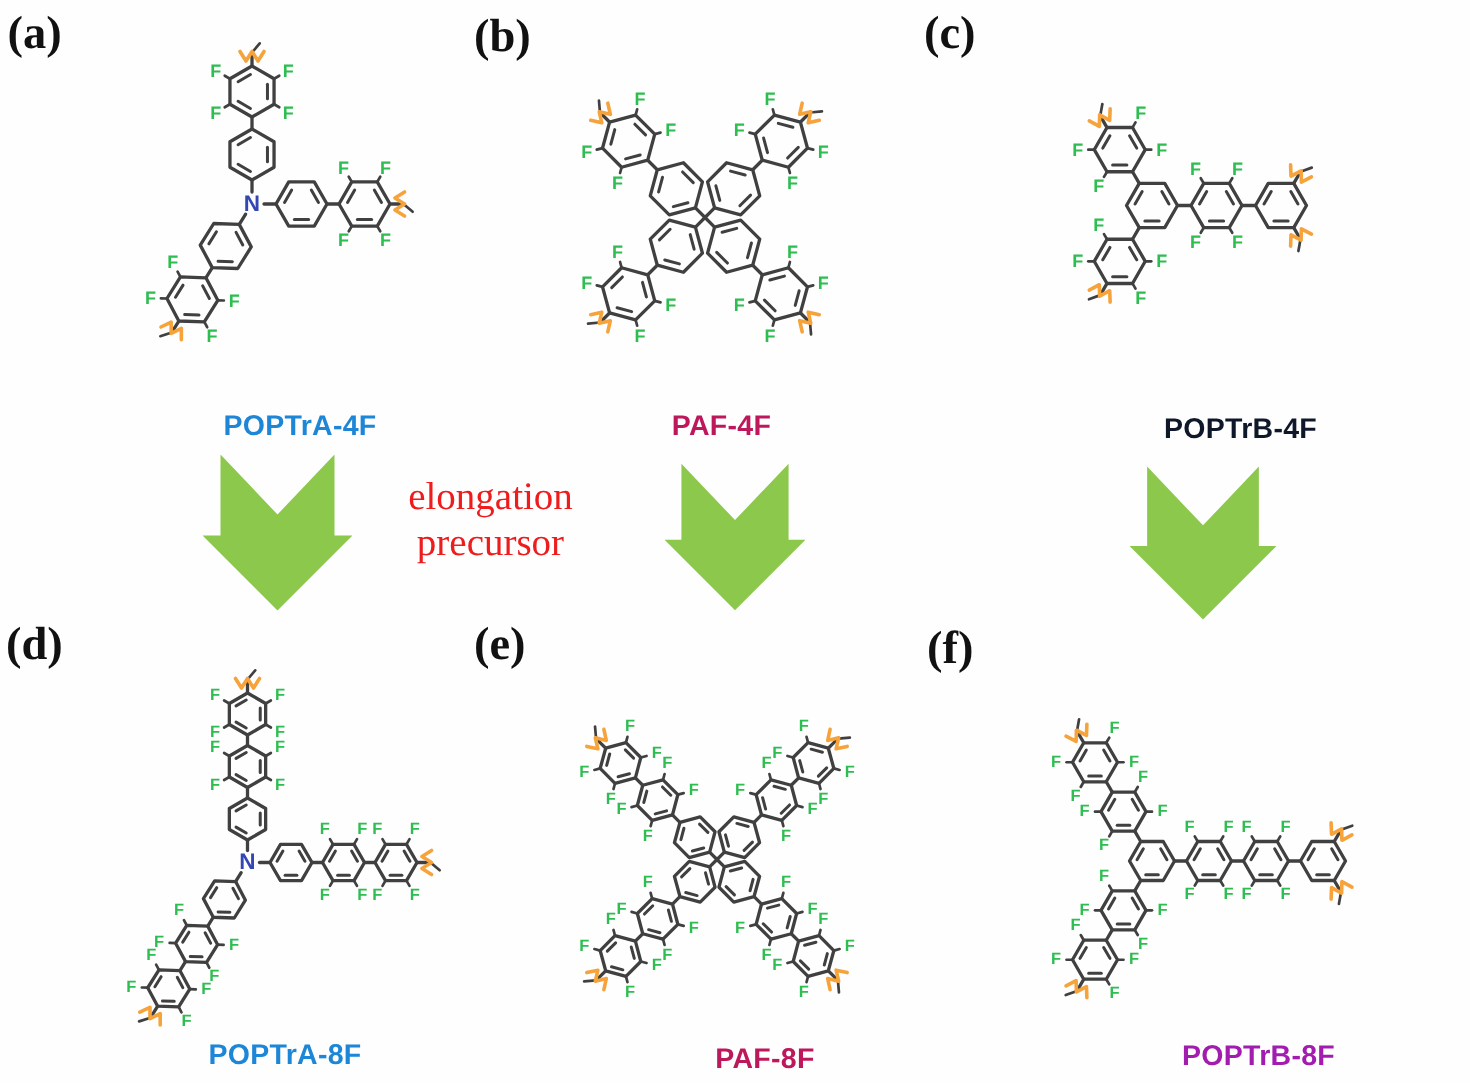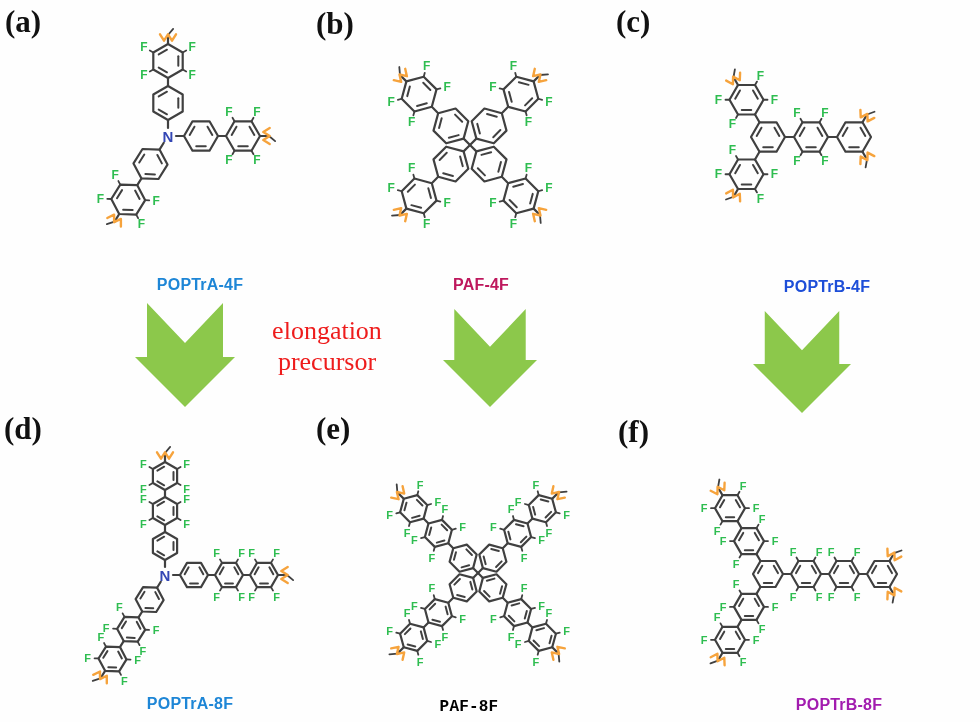--- a/index.html
+++ b/index.html
@@ -2,21 +2,21 @@
 <html><head>
 <meta charset="utf-8">
 <style>
   html,body{margin:0;padding:0;background:#ffffff;}
   .canvas{position:relative;width:980px;height:722px;background:#fefefe;overflow:hidden;
           font-family:"Liberation Sans",sans-serif;}
   #mol-svg{position:absolute;left:0;top:0;}
   .panel-letter{position:absolute;font-family:"Liberation Serif",serif;font-weight:bold;
                 font-size:31px;color:#111;line-height:1;}
   .mol-name{position:absolute;font-family:"Liberation Sans",sans-serif;font-weight:bold;
-            font-size:16px;transform:translate(-50%,-50%);white-space:nowrap;letter-spacing:0.2px;}
+            font-size:19px;transform:translate(-50%,-50%);white-space:nowrap;letter-spacing:0.2px;}
   .annotation{position:absolute;font-family:"Liberation Serif",serif;font-size:26px;
               transform:translateX(-50%);text-align:center;line-height:1.18;white-space:nowrap;}
   .arrow{position:absolute;}
 </style>
 </head>
 <body>
 
 <div class="canvas">
 
   <svg id="mol-svg" width="980" height="722" viewBox="0 0 980 722">
@@ -582,23 +582,23 @@
 
   <div class="panel-letter" style="left:5px;top:6px">(a)</div>
   <div class="panel-letter" style="left:316px;top:8px">(b)</div>
   <div class="panel-letter" style="left:616px;top:6px">(c)</div>
   <div class="panel-letter" style="left:4px;top:413px">(d)</div>
   <div class="panel-letter" style="left:316px;top:413px">(e)</div>
   <div class="panel-letter" style="left:618px;top:416px">(f)</div>
 
   <div class="mol-name" style="left: 200px; top: 285px; color: rgb(30, 134, 214);">POPTrA-4F</div>
   <div class="mol-name" style="left: 481px; top: 285px; color: #be185d;">PAF-4F</div>
-  <div class="mol-name" style="left: 827px; top: 287px; color: #1d4ed8;">POPTrB-4F</div>
+  <div class="mol-name" style="left: 827px; top: 287px; color: #0f172a;">POPTrB-4F</div>
   <div class="mol-name" style="left: 190px; top: 704px; color: rgb(30, 134, 214);">POPTrA-8F</div>
-  <div class="mol-name" style="left: 469px; top: 707px; color: #000000; font-family: Liberation Mono, monospace;">PAF-8F</div>
+  <div class="mol-name" style="left: 510px; top: 707px; color: #be185d;">PAF-8F</div>
   <div class="mol-name" style="left: 839px; top: 705px; color: #a21caf;">POPTrB-8F</div>
 
   <svg class="arrow" style="left:135px;top:303px" width="100" height="104" viewBox="0 0 100 104">
     <polygon points="12,0 50,40 88,0 88,54 100,54 50,104 0,54 12,54" fill="#8cc84b"></polygon>
   </svg>
   <svg class="arrow" style="left:443px;top:306px" width="94" height="104" viewBox="0 0 100 104">
     <polygon points="12,0 50,40 88,0 88,54 100,54 50,104 0,54 12,54" fill="#8cc84b"></polygon>
   </svg>
   <svg class="arrow" style="left:753px;top:308px" width="98" height="108" viewBox="0 0 100 104">
     <polygon points="12,0 50,40 88,0 88,54 100,54 50,104 0,54 12,54" fill="#8cc84b"></polygon>

